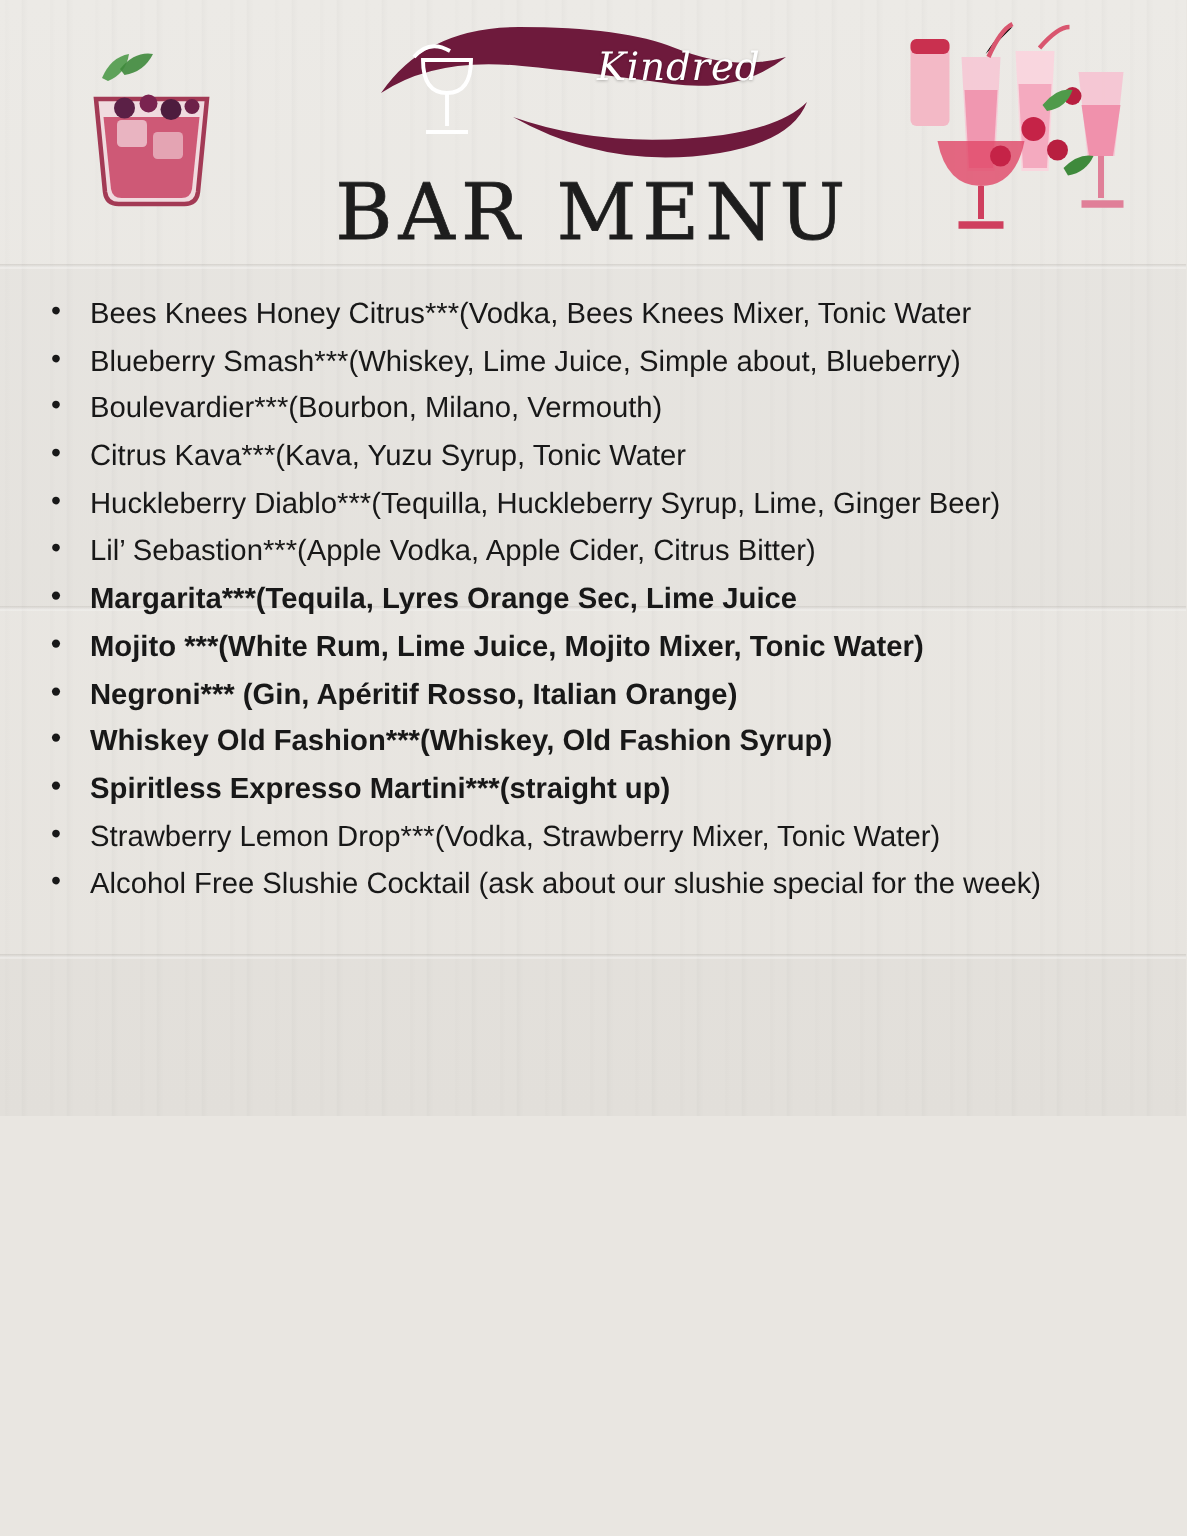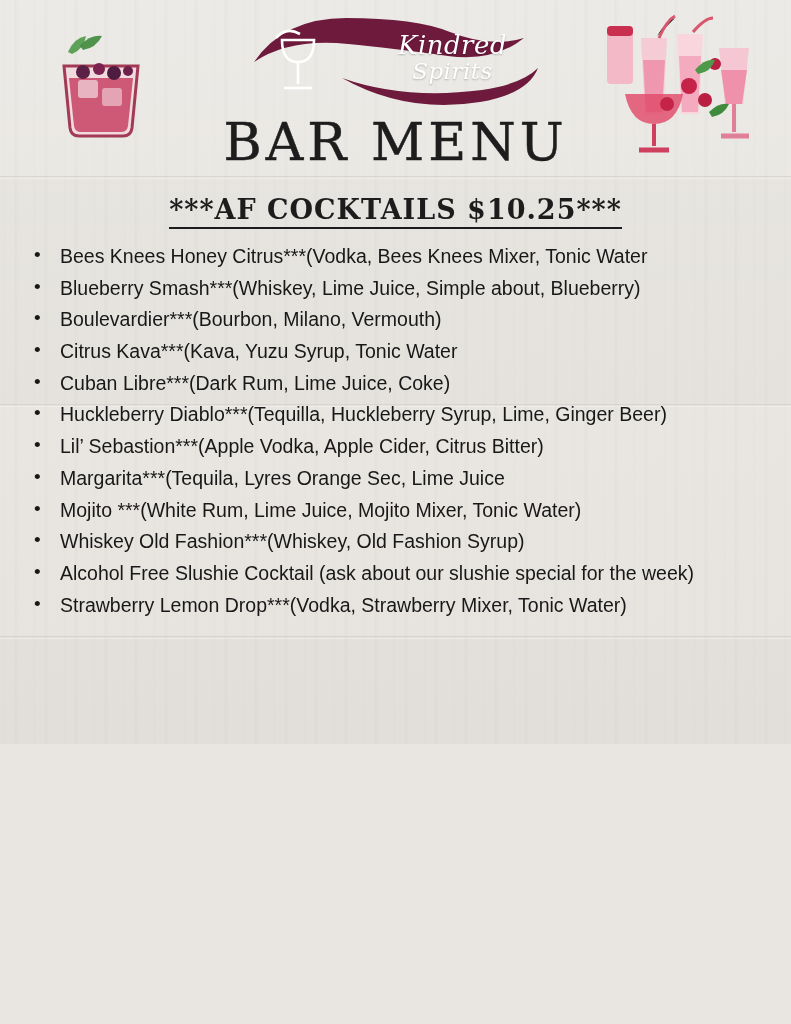--- a/index.html
+++ b/index.html
@@ -128,21 +128,21 @@
     padding-left: 14px;
   }
   ul.menu-list li::before {
     content: "•";
     position: absolute;
     left: -12px;
     top: -1px;
     font-size: 19px;
     color: #181818;
   }
-  ul.menu-list li.light { font-weight: 400; }
+  ul.menu-list li.light { font-weight: 700; }
 </style>
 </head>
 <body>
 
 <div class="page">
 
   <div class="plank-line" style="top:176px;"></div>
   <div class="plank-line" style="top:404px;"></div>
   <div class="plank-line" style="top:636px;"></div>
   <div class="plank-line" style="top:862px;"></div>
@@ -180,21 +180,20 @@
 
         <g stroke="#ffffff" stroke-width="2.6" fill="none">
           <path d="M36 30 q0 22 16 22 q16 0 16 -22 z"></path>
           <path d="M52 52 v22"></path>
           <path d="M38 78 h28"></path>
           <path d="M30 28 q10 -12 24 -4"></path>
         </g>
       </svg>
       <div class="logo-text">
         <div class="logo-line1">Kindred</div>
-        <div class="logo-line2">Spirits</div>
       </div>
     </div>
 
     <div class="art-right">
       <svg width="180" height="165" viewBox="0 0 180 165">
 
         <rect x="10" y="18" width="26" height="58" rx="4" fill="#f3b9c6"></rect>
         <rect x="10" y="18" width="26" height="10" rx="4" fill="#c9304f"></rect>
 
         <path d="M44 30 h26 l-4 76 h-18 z" fill="#f7c6d4" opacity=".85"></path>
@@ -221,32 +220,30 @@
         <circle cx="118" cy="56" r="6" fill="#b81f40"></circle>
 
         <path d="M98 62 q10 -12 20 -10 q-4 12 -17 14 z" fill="#4f9a4a"></path>
         <path d="M112 104 q10 -10 20 -8 q-5 11 -17 13 z" fill="#3f8a3c"></path>
       </svg>
     </div>
 
     <div class="bar-menu-title">BAR MENU</div>
   </div>
 
-  <div class="section-head">
-    <span>***AF COCKTAILS  $10.25***</span>
-  </div>
 
   <ul class="menu-list">
     <li>Bees Knees Honey Citrus***(Vodka, Bees Knees Mixer, Tonic Water</li>
     <li>Blueberry Smash***(Whiskey, Lime Juice, Simple about, Blueberry)</li>
     <li>Boulevardier***(Bourbon, Milano, Vermouth)</li>
     <li>Citrus Kava***(Kava, Yuzu Syrup, Tonic Water</li>
-    <li>Cuban Libre***(Dark Rum, Lime Juice, Coke)</li>
     <li>Huckleberry Diablo***(Tequilla, Huckleberry Syrup, Lime, Ginger Beer)</li>
     <li>Lil’ Sebastion***(Apple Vodka, Apple Cider, Citrus Bitter)</li>
     <li class="light">Margarita***(Tequila, Lyres Orange Sec, Lime Juice</li>
     <li class="light">Mojito ***(White Rum, Lime Juice, Mojito Mixer, Tonic Water)</li>
+    <li class="light">Negroni*** (Gin, Apéritif Rosso, Italian Orange)</li>
     <li class="light">Whiskey Old Fashion***(Whiskey, Old Fashion Syrup)</li>
+    <li class="light">Spiritless Expresso Martini***(straight up)</li>
+    <li>Strawberry Lemon Drop***(Vodka, Strawberry Mixer, Tonic Water)</li>
     <li>Alcohol Free Slushie Cocktail (ask about our slushie special for the week)</li>
-    <li>Strawberry Lemon Drop***(Vodka, Strawberry Mixer, Tonic Water)</li>
   </ul>
 
 </div>
 
 </body></html>

